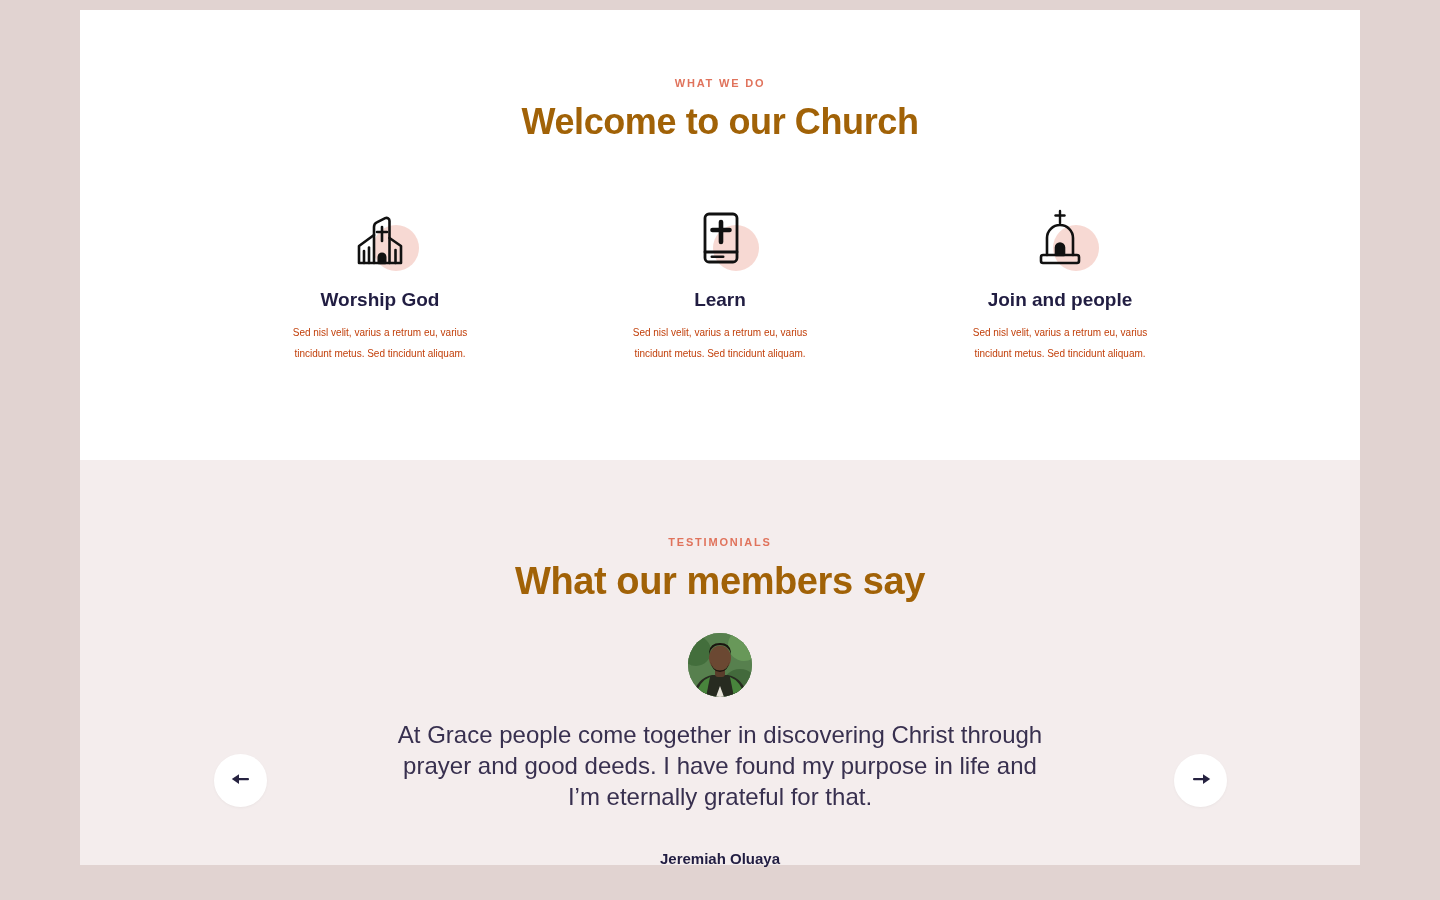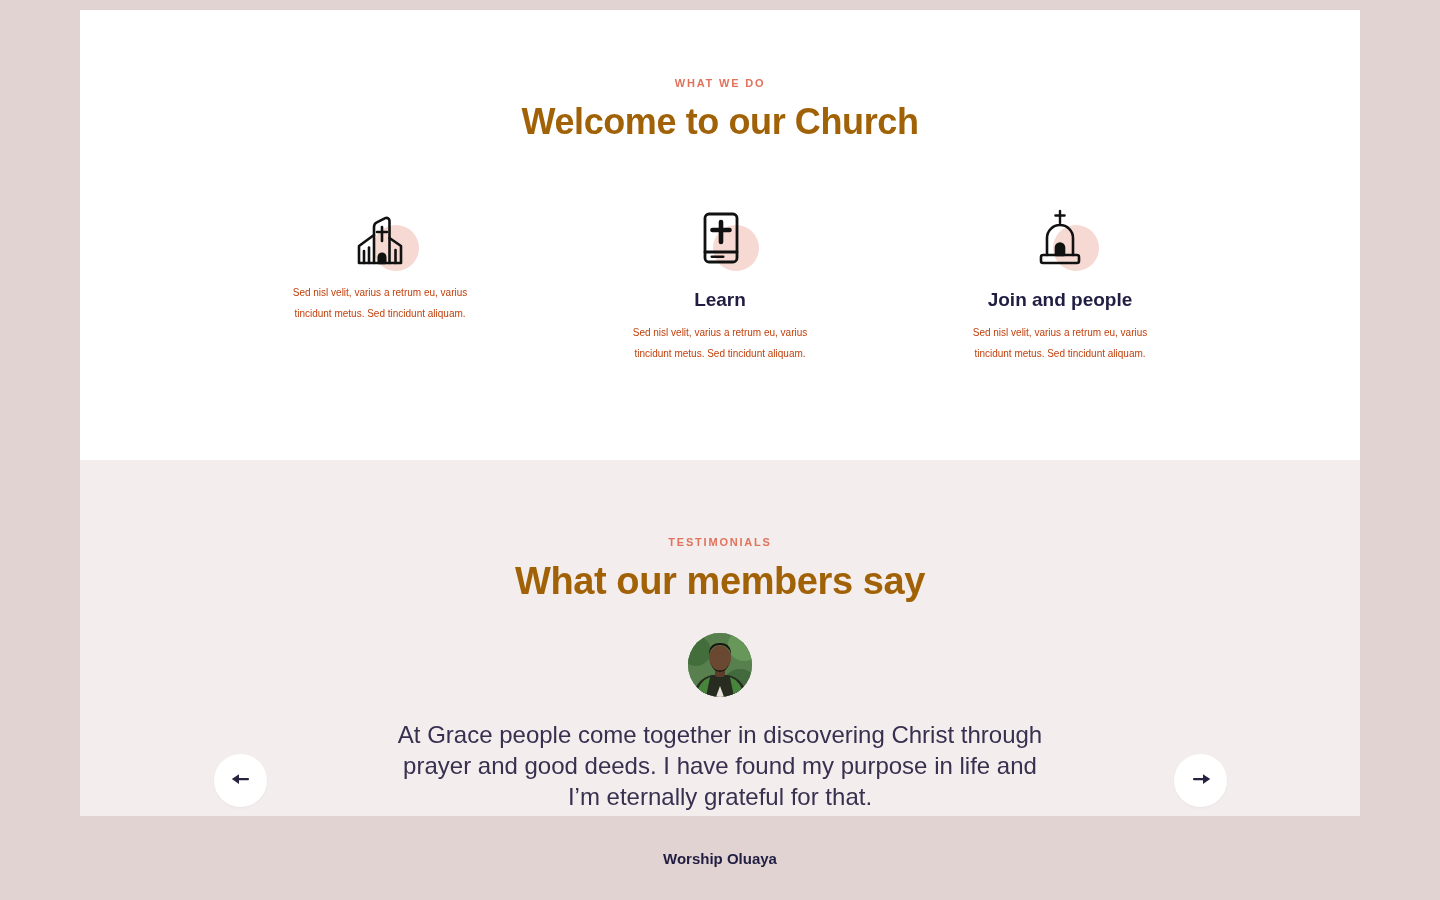--- a/index.html
+++ b/index.html
@@ -30,21 +30,21 @@
     width: 46px; height: 46px; border-radius: 50%; background: #f7d9d3;
   }
   .icon-wrap svg { position: relative; z-index: 1; display: block; }
   .card-title { font-size: 19px; color: #211d42; font-weight: bold; margin: 18px 0 0; }
   .card-body {
     font-size: 10px; line-height: 20.5px; color: #c2410c;
     margin: 12px auto 0; max-width: 202px;
   }
 
   
-  .sec-testi { background: #f4eded; height: 356px; padding-top: 76px; text-align: center; position: relative; }
+  .sec-testi { background: #f4eded; height: 405px; padding-top: 76px; text-align: center; position: relative; }
   .sec-testi .sec-title { font-size: 38px; }
   .avatar {
     width: 64px; height: 64px; border-radius: 50%; overflow: hidden;
     margin: 30px auto 0; background: #57804e;
   }
   .avatar svg { display: block; }
   .quote {
     width: 660px; margin: 22px auto 0;
     font-size: 24px; line-height: 31px; font-weight: 400; color: #38304f;
   }
@@ -78,20 +78,21 @@
             <line x1="33" y1="22" x2="33" y2="36"></line>
             <line x1="28" y1="27" x2="38" y2="27"></line>
             <path d="M25 30 L10 41 v17 h15"></path>
             <path d="M40.5 33 L52 41 v17 H40.5"></path>
             <line x1="15" y1="46" x2="15" y2="58"></line>
             <line x1="20" y1="42.5" x2="20" y2="58"></line>
             <line x1="46.5" y1="45" x2="46.5" y2="58"></line>
             <path d="M29.8 58 v-6 a3.2 3.2 0 0 1 6.4 0 v6 Z" fill="#111111"></path>
           </svg>
         </div>
+        <h3 class="card-title">Worship God</h3>
         <p class="card-body">Sed nisl velit, varius a retrum eu, varius tincidunt metus. Sed tincidunt aliquam.</p>
       </div>
 
       <div class="card">
         <div class="icon-wrap">
           <div class="icon-circle"></div>
           <svg width="62" height="66" viewBox="0 0 62 66" fill="none" stroke="#111111" stroke-width="2.8" stroke-linejoin="round" stroke-linecap="round">
             <rect x="16" y="9" width="32" height="48" rx="4"></rect>
             <line x1="16" y1="47" x2="48" y2="47"></line>
             <rect x="21.5" y="50.5" width="14" height="2.6" rx="1.3" fill="#111111" stroke="none"></rect>
@@ -136,21 +137,21 @@
         <path d="M57 64 Q53 48 42 44 L46 64 Z" fill="#4c8f3f" opacity="0.9"></path>
         <rect x="27" y="34" width="10" height="10" rx="3" fill="#5a3d2b"></rect>
         <ellipse cx="32" cy="25" rx="11" ry="12.5" fill="#6b4832"></ellipse>
         <path d="M21 23 a11 11 0 0 1 22 0 l0 -4 q-1 -9 -11 -9 t-11 9 Z" fill="#1a140f"></path>
         <path d="M22.5 28 q1.5 11 9.5 11 t9.5 -11 q-1.5 9.5 -9.5 9.5 t-9.5 -9.5 Z" fill="#20160f"></path>
         <path d="M28 64 l4 -11 4 11 Z" fill="#e8e4da"></path>
       </svg>
     </div>
 
     <p class="quote">At Grace people come together in discovering Christ through prayer and good deeds. I have found my purpose in life and I’m eternally grateful for that.</p>
-    <div class="author">Worship Oluaya</div>
+    <div class="author">Jeremiah Oluaya</div>
 
     <button class="nav-btn nav-prev" aria-label="Previous">
       <span>
         <svg width="20" height="14" viewBox="0 0 20 14" fill="#262240">
           <rect x="4" y="6" width="14" height="2.2" rx="1"></rect>
           <polygon points="8,2.2 0.8,7.1 8,12"></polygon>
         </svg>
       </span>
     </button>
 

